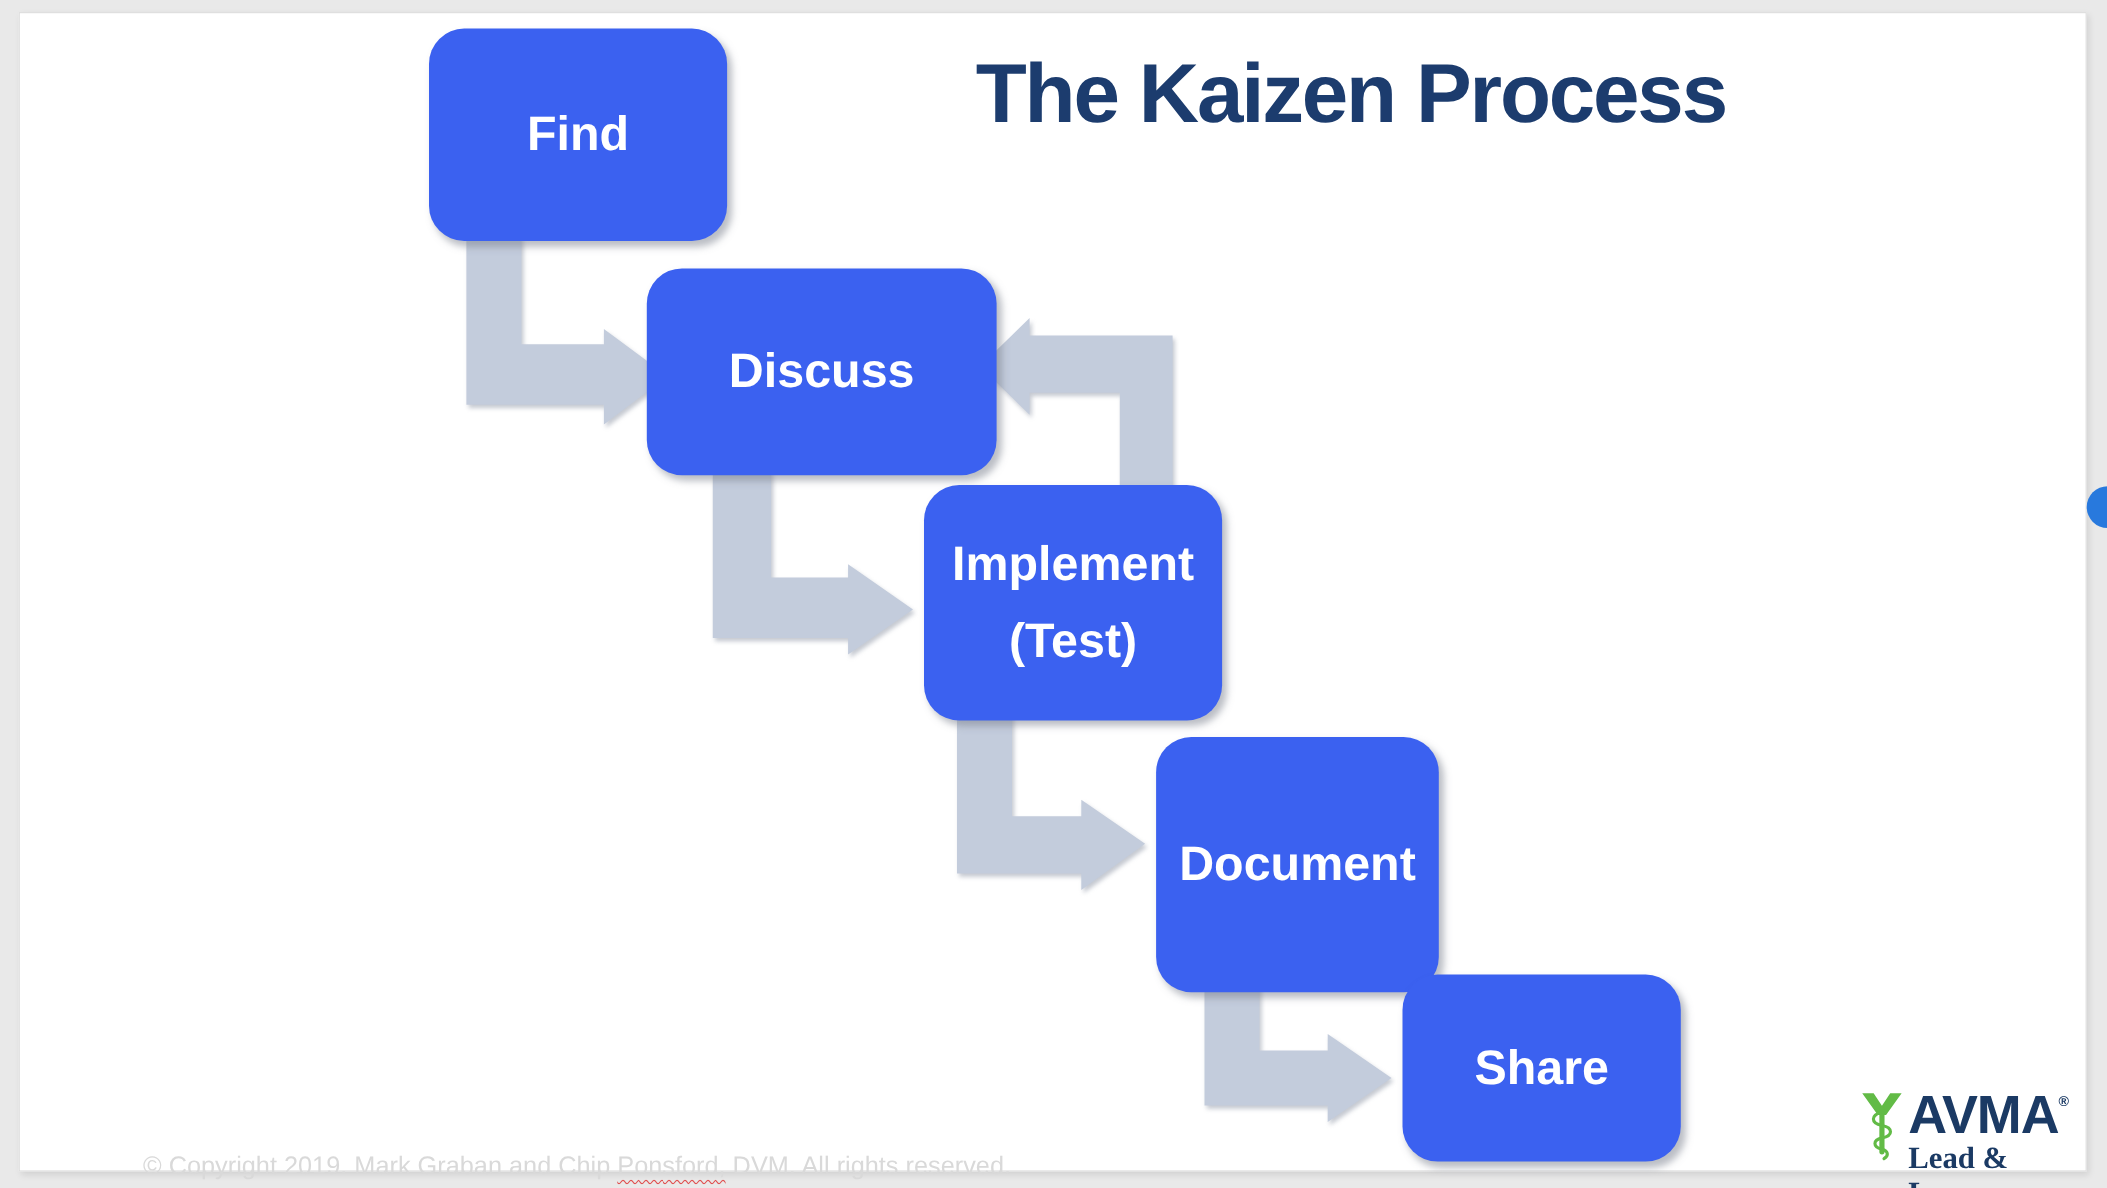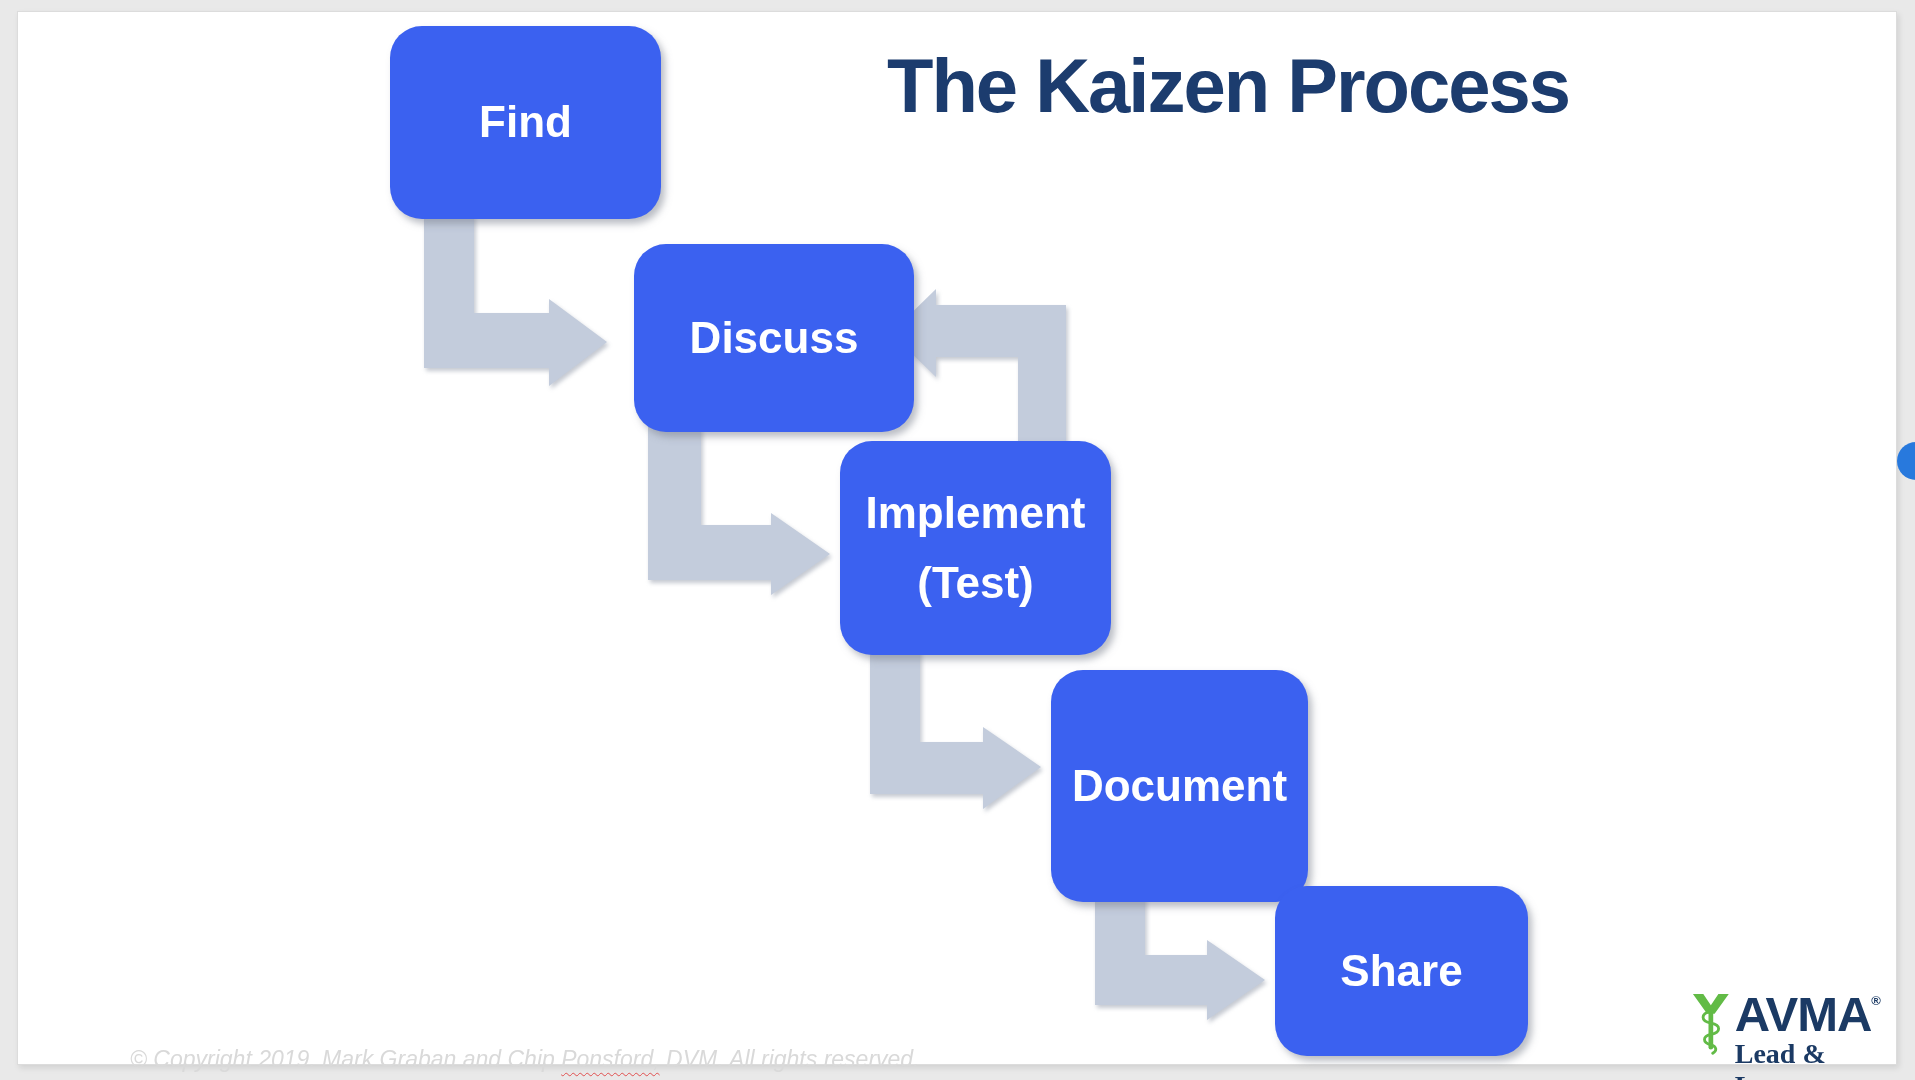--- a/index.html
+++ b/index.html
@@ -56,29 +56,28 @@
     flex-direction: column;
     align-items: center;
     justify-content: center;
     color: #ffffff;
     font-size: 44px;
     font-weight: bold;
     text-align: center;
     line-height: 1.6;
   }
   .step-find      { left: 372px;  top: 14px;  width: 271px; height: 193px; }
-  .step-discuss   { left: 616px;  top: 232px; width: 280px; height: 188px; }
+  .step-discuss   { left: 570px;  top: 232px; width: 318px; height: 188px; }
   .step-implement { left: 822px;  top: 429px; width: 271px; height: 214px; }
   .step-document  { left: 1033px; top: 658px; width: 257px; height: 232px; }
   .step-share     { left: 1257px; top: 874px; width: 253px; height: 170px; }
   .copyright {
     position: absolute;
     left: 112px; top: 1034px;
     font-size: 23px;
-    font-style: italic;
     color: var(--copyright-gray, #d9d9d9);
     white-space: nowrap;
   }
   .copyright .misspelled {
     text-decoration: underline wavy var(--squiggle-red, #e05050) 1px;
     text-underline-offset: 5px;
   }
   .logo {
     position: absolute;
     left: 1674px; top: 980px;

